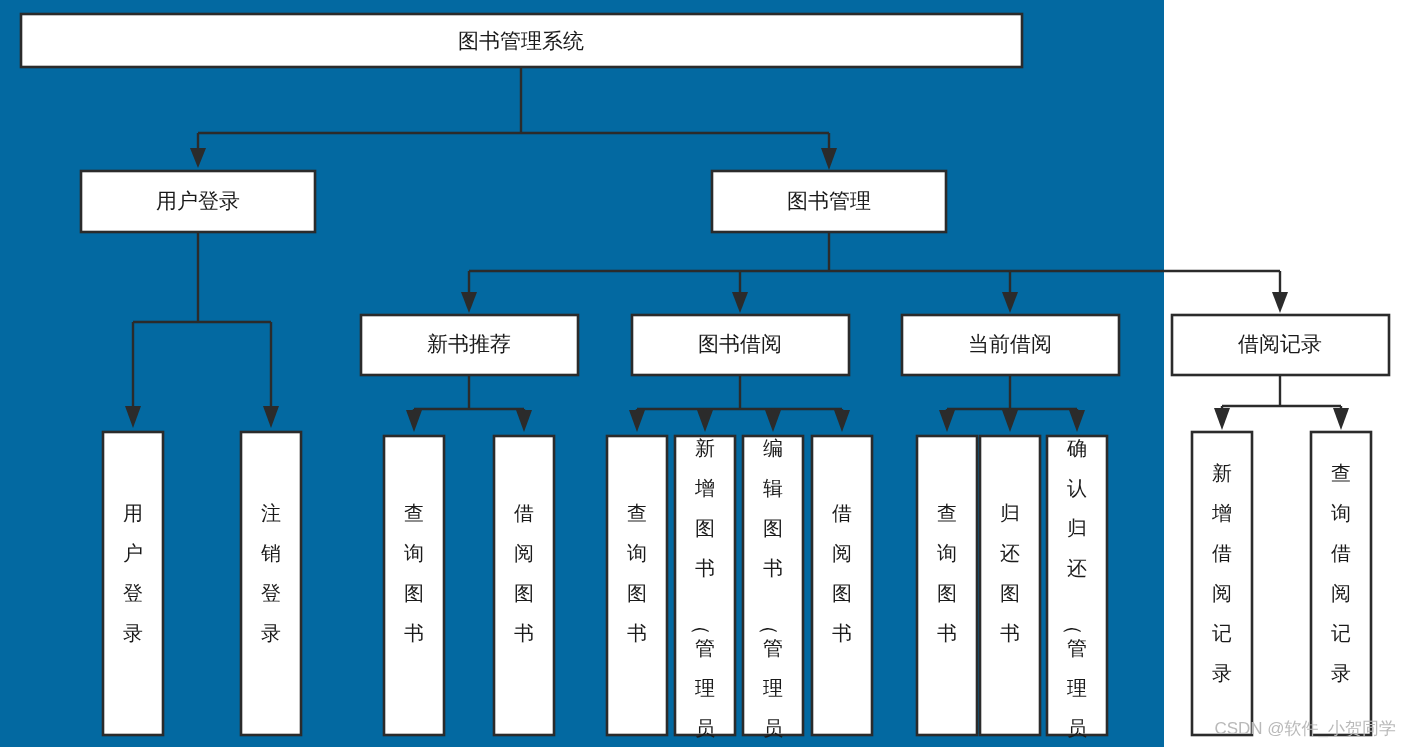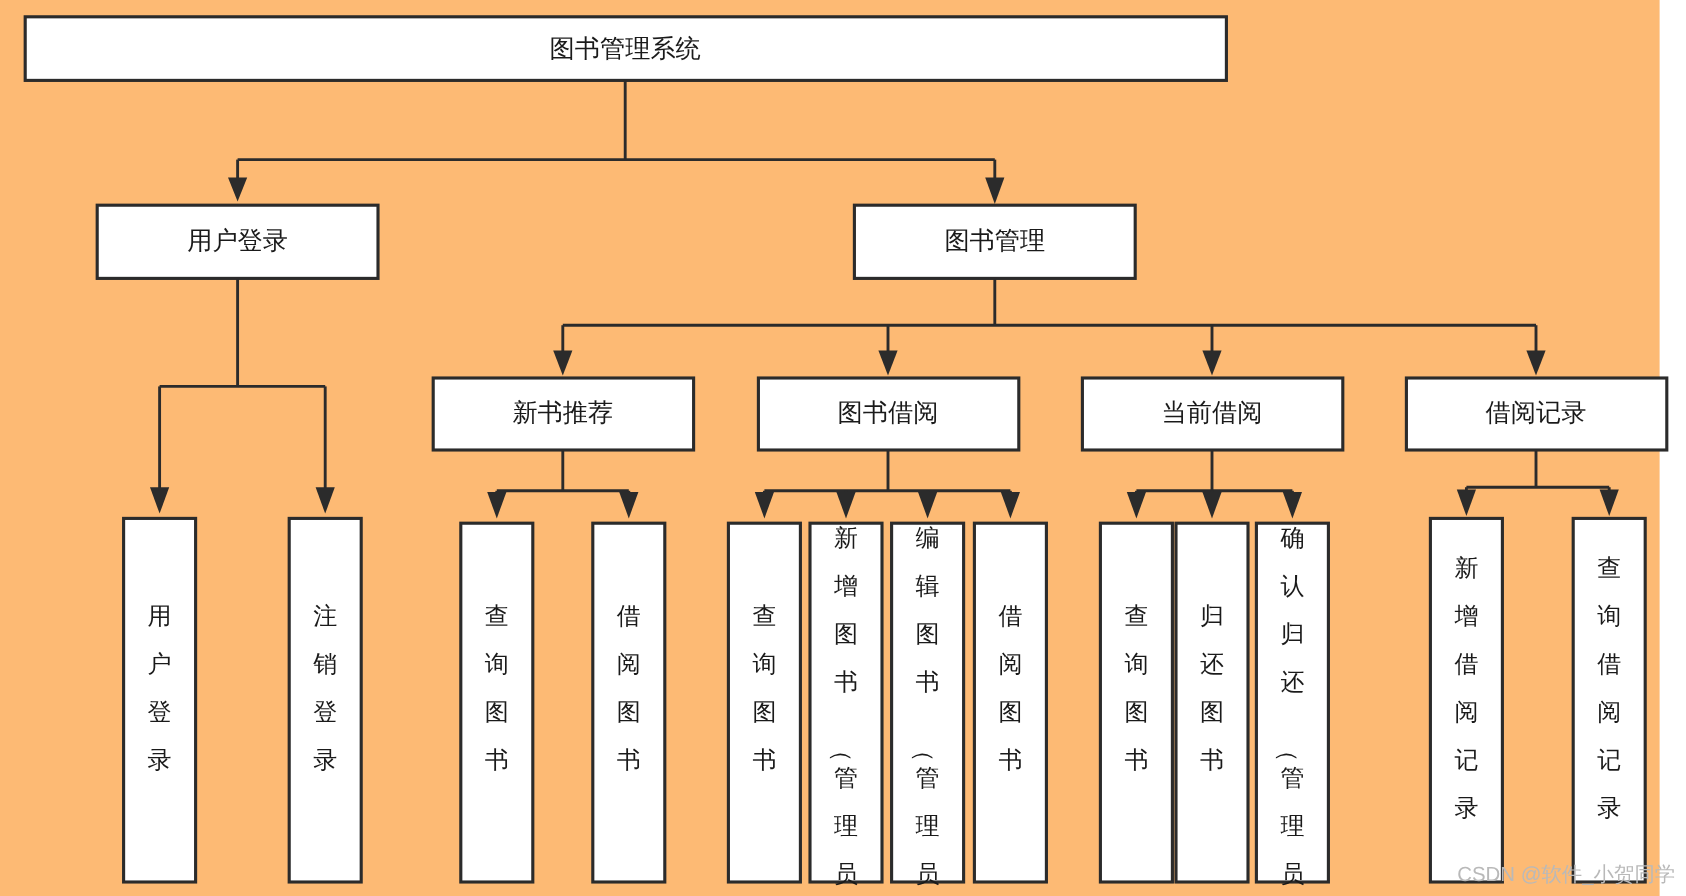--- a/index.html
+++ b/index.html
@@ -8,23 +8,23 @@
     background: #ffffff;
   }
   body {
     width: 1405px;
     height: 747px;
     font-family: "Liberation Sans", "DejaVu Sans", sans-serif;
     overflow: hidden;
   }
   #diagram-root {
     position: relative;
-    width: 1383px;
+    width: 1164px;
     height: 747px;
-    background: #fdba74;
+    background: #0369a1;
   }
   svg.diagram {
     position: absolute;
     top: 0;
     left: 0;
     width: 1405px;
     height: 747px;
   }
   .node-box {
     fill: #ffffff;

